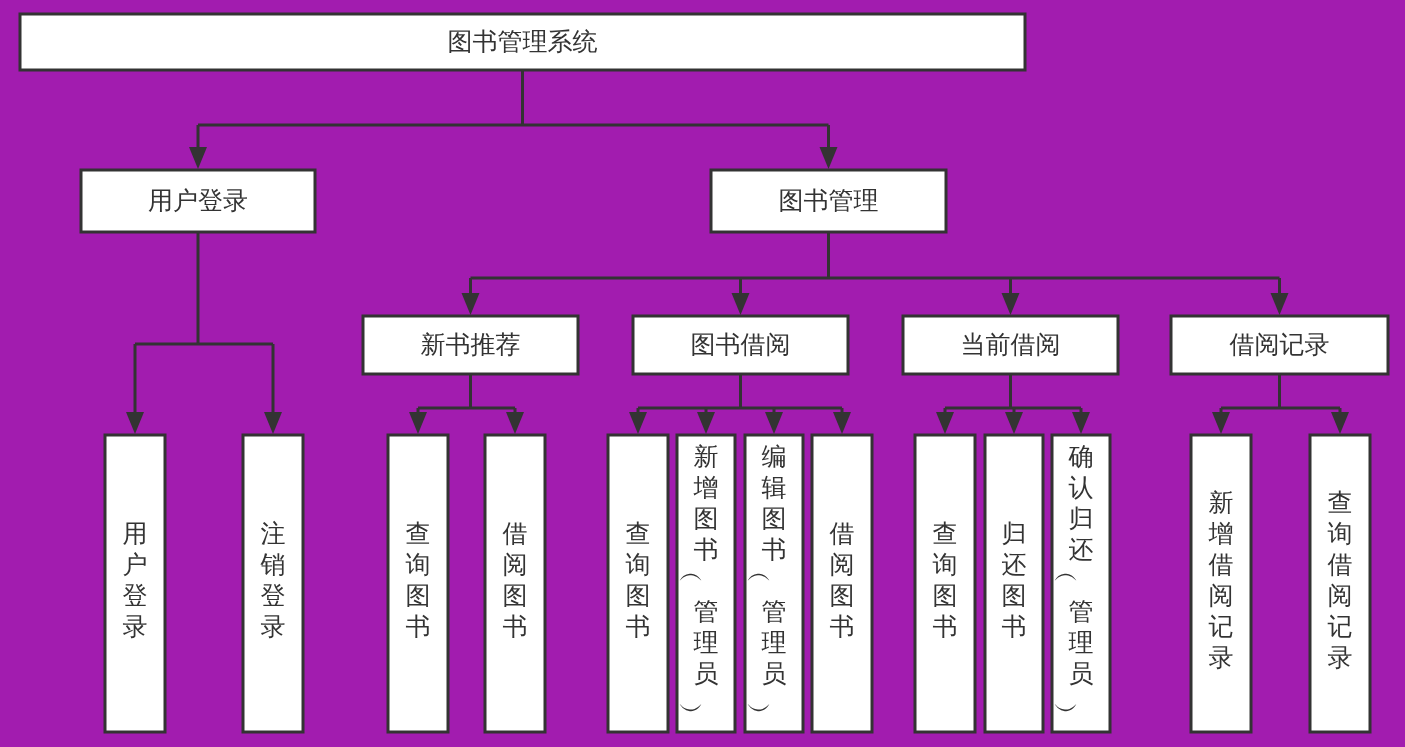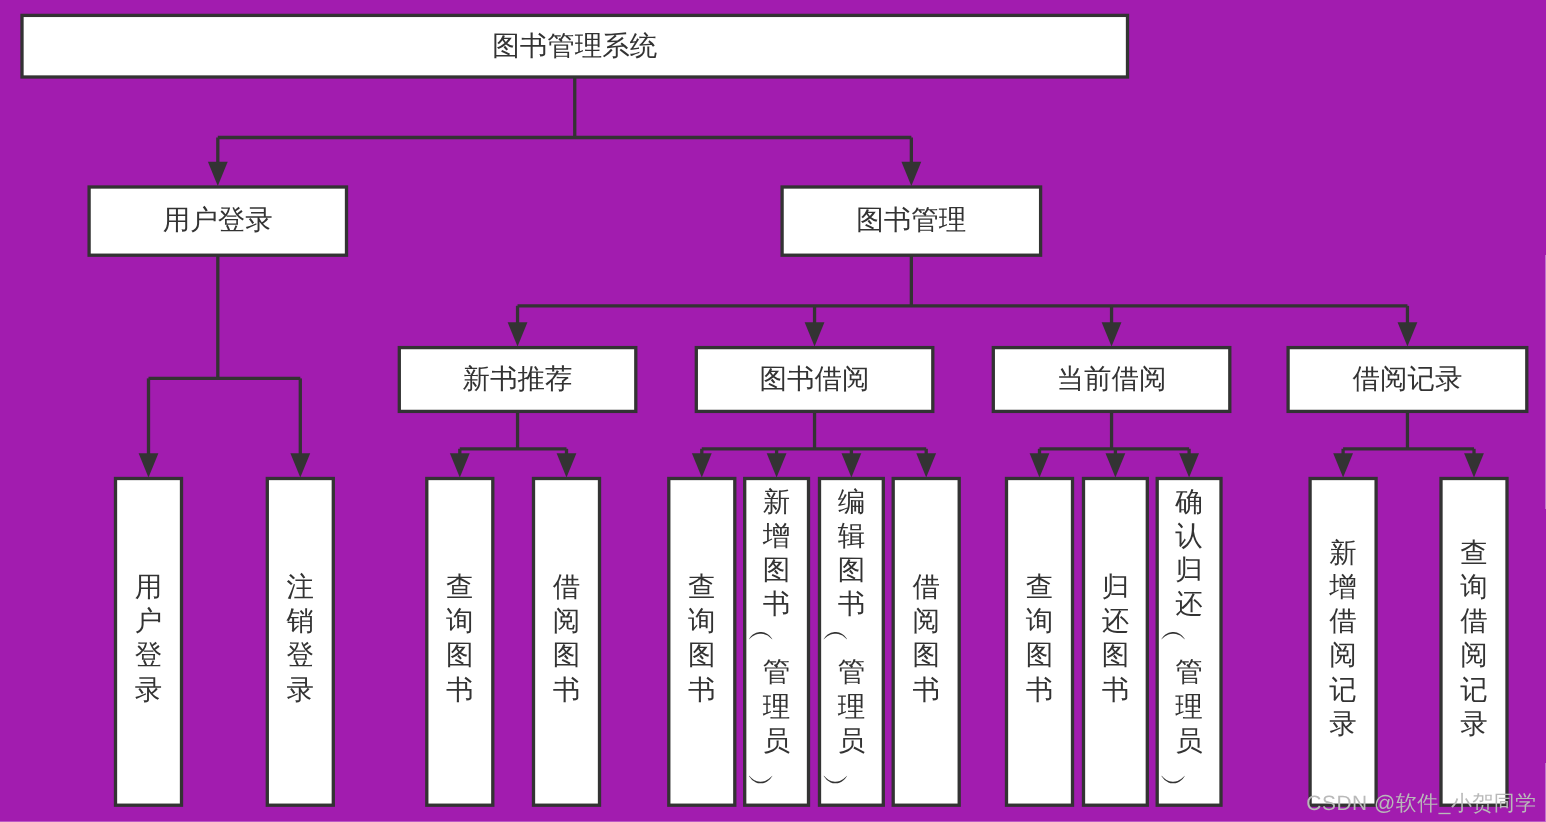--- a/index.html
+++ b/index.html
@@ -214,14 +214,13 @@
         <g>
           <rect x="1191" y="435" width="60" height="297" class="node-box"></rect>
           <text x="1221" y="511" class="node-label-vertical"><tspan x="1221" dy="0">新</tspan><tspan x="1221" dy="31">增</tspan><tspan x="1221" dy="31">借</tspan><tspan x="1221" dy="31">阅</tspan><tspan x="1221" dy="31">记</tspan><tspan x="1221" dy="31">录</tspan></text>
         </g>
         <g>
           <rect x="1310" y="435" width="60" height="297" class="node-box"></rect>
           <text x="1340" y="511" class="node-label-vertical"><tspan x="1340" dy="0">查</tspan><tspan x="1340" dy="31">询</tspan><tspan x="1340" dy="31">借</tspan><tspan x="1340" dy="31">阅</tspan><tspan x="1340" dy="31">记</tspan><tspan x="1340" dy="31">录</tspan></text>
         </g>
       </g>
   </svg>
-  <div class="watermark">CSDN @软件_小贺同学</div>
 </div>
 
 </body></html>

